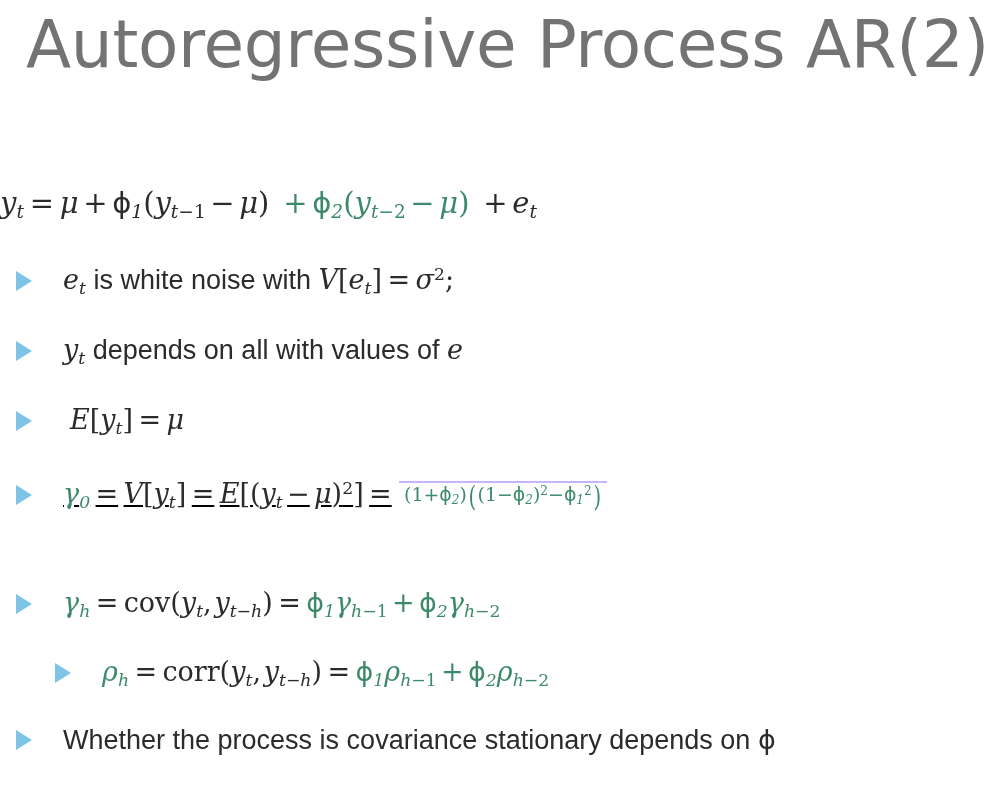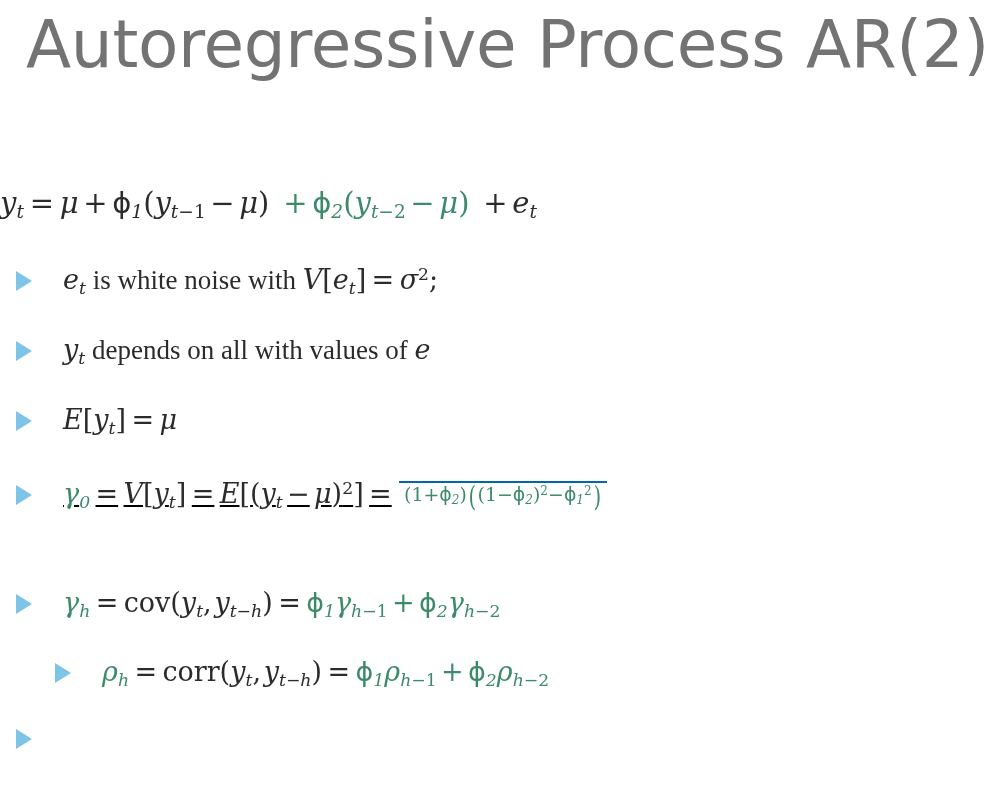--- a/index.html
+++ b/index.html
@@ -65,21 +65,21 @@
     margin-left: 63px;
     font-size: 27px;
     color: #333333;
     white-space: nowrap;
     line-height: 1.15;
   }
 
   
   .r0 { position:absolute; top: 12px;  left:0; right:0; }
   .r1 { position:absolute; top: 82px;  left:0; right:0; }
-  .r2 { position:absolute; top: 152px; left:0; right:16px; }
+  .r2 { position:absolute; top: 152px; left:0; right:16px;padding-left:7px; }
   .r3 { position:absolute; top: 226px; left:0; right:0;text-decoration:underline; }
   .r4 { position:absolute; top: 335px; left:0; right:0; }
   .r5 { position:absolute; top: 404px; left:0; right:0;margin-left:39px; }
   .r6 { position:absolute; top: 472px; left:0; right:0; }
 
   
   .mi {                      
     font-family: "DejaVu Serif", serif;
     font-style: italic;
   }
@@ -109,39 +109,39 @@
     font-size: 0.64em;
     vertical-align: 0.52em;
     font-family: "DejaVu Serif", serif;
     font-style: normal;
   }
   .op { padding: 0 0.16em; }          
   .eq { padding: 0 0.20em; }          
   .green { color: #3d8a6a; }
   .black { color: #2b2b2b; }
   .plain {                            
-    font-family: Liberation Serif, serif;
+    font-family: Liberation Sans, sans-serif;
     font-style: normal;
   }
 
   
   .frac {
     display: inline-block;
     vertical-align: middle;
     text-align: center;
     font-size: 0.70em;
     line-height: 1.12;
     margin: 0 0.12em;
     position: relative;
     top: -0.04em;
   }
   .frac > .num { display: block; padding: 0 0.25em 1px; }
   .frac > .den {
     display: block;
-    border-top: 2px solid #0369a1;
+    border-top: 2px solid #c4b5fd;
     padding: 1px 0.25em 0;
   }
   .bigparen {
     font-size: 1.45em;
     line-height: 0.6;
     vertical-align: -0.16em;
     display: inline-block;
     transform: scaleX(0.72);
   }
 </style>
@@ -199,15 +199,18 @@
 
   <div class="bullet-row r5">
     <span class="bullet-marker"></span>
     <span class="bullet-body">
       <span class="gki green">ρ</span><span class="sb green">h</span><span class="mup eq black">=</span><span class="mup black">corr</span><span class="mup black">(</span><span class="mi black">y</span><span class="sb black">t</span><span class="mup black">,</span> <span class="mi black">y</span><span class="sb black"><span>t</span><span>−</span><span>h</span></span><span class="mup black">)</span><span class="mup eq black">=</span><span class="gk green">ϕ</span><span class="sb mnum green">1</span><span class="gki green">ρ</span><span class="sb green"><span>h</span><span>−</span><span class="mnum">1</span></span><span class="mup op green">+</span><span class="gk green">ϕ</span><span class="sb mnum green">2</span><span class="gki green">ρ</span><span class="sb green"><span>h</span><span>−</span><span class="mnum">2</span></span>
     </span>
   </div>
 
   <div class="bullet-row r6">
     <span class="bullet-marker"></span>
+    <span class="bullet-body black">
+      <span class="plain">Whether the process is covariance stationary depends on</span><span class="plain">&nbsp;</span><span class="gk">ϕ</span>
+    </span>
   </div>
 
 </div>
 
 </body></html>

